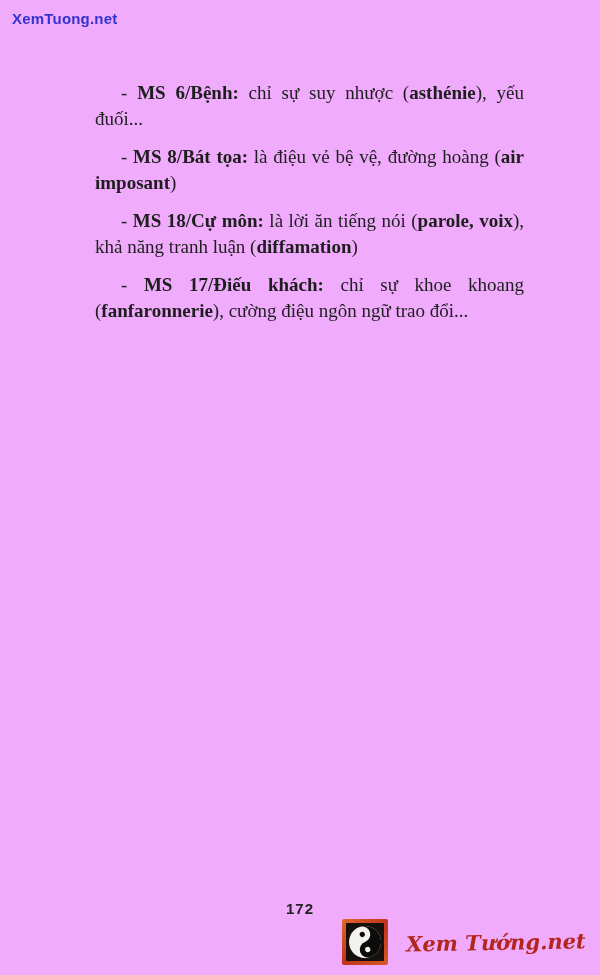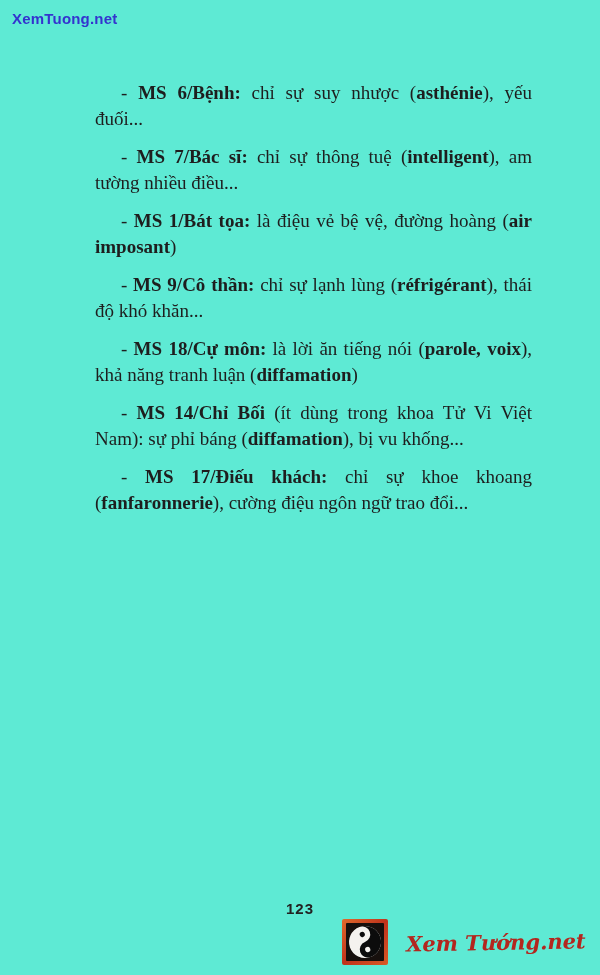--- a/index.html
+++ b/index.html
@@ -3,37 +3,37 @@
 <meta charset="utf-8">
 <style>
   html, body { margin: 0; padding: 0; }
   body {
     width: 600px; height: 975px;
     background: #ffffff;
     font-family: "Liberation Serif", "DejaVu Serif", serif;
     position: relative;
     overflow: hidden;
   }
-  .page { position: absolute; inset: 0; background: #5eead4; }
+  .page { position: absolute; inset: 0; background: #f0abfc; }
 
   .watermark {
     position: absolute; left: 12px; top: 10px;
     font-family: "Liberation Sans", "DejaVu Sans", sans-serif;
     font-size: 15px; font-weight: 600;
     color: #3433cf;
     letter-spacing: 0.2px;
   }
 
   .content {
     position: absolute;
     left: 95px; top: 80px; width: 437px;
     color: #1e1e1e;
   }
   .content p {
-    margin: 0 0 12px 0;
+    margin: 0 8px 12px 0;
     font-size: 19px;
     line-height: 26px;
     text-align: justify;
     text-indent: 26px;
   }
   .content p span.b { font-weight: bold; }
 
   .page-number {
     position: absolute; left: 0; right: 0; top: 900px;
     text-align: center;
@@ -59,29 +59,26 @@
 </style>
 </head>
 <body>
 
 <div class="page">
 
   <div class="watermark" style="color: rgb(52, 51, 207);">XemTuong.net</div>
 
   <div class="content">
       <p><span>-  </span><span class="b">MS 6/Bệnh:</span><span> chỉ sự suy nhược (</span><span class="b">asthénie</span><span>), yếu đuối...</span></p>
-      <p><span>-  </span><span class="b">MS 7/Bác sĩ:</span><span> chỉ sự thông tuệ (</span><span class="b">intelligent</span><span>), am tường nhiều điều...</span></p>
-      <p><span>-  </span><span class="b">MS 1/Bát tọa:</span><span> là điệu vẻ bệ vệ, đường hoàng (</span><span class="b">air imposant</span><span>)</span></p>
-      <p><span>-  </span><span class="b">MS 9/Cô thần:</span><span> chỉ sự lạnh lùng (</span><span class="b">réfrigérant</span><span>), thái độ khó khăn...</span></p>
+      <p><span>-  </span><span class="b">MS 8/Bát tọa:</span><span> là điệu vẻ bệ vệ, đường hoàng (</span><span class="b">air imposant</span><span>)</span></p>
       <p><span>-  </span><span class="b">MS 18/Cự môn:</span><span> là lời ăn tiếng nói (</span><span class="b">parole, voix</span><span>), khả năng tranh luận (</span><span class="b">diffamation</span><span>)</span></p>
-      <p><span>-  </span><span class="b">MS 14/Chỉ Bối</span><span> (ít dùng trong khoa Tử Vi Việt Nam): sự phỉ báng (</span><span class="b">diffamation</span><span>), bị vu khống...</span></p>
       <p><span>-  </span><span class="b">MS 17/Điếu khách:</span><span> chỉ sự khoe khoang (</span><span class="b">fanfaronnerie</span><span>), cường điệu ngôn ngữ trao đổi...</span></p>
     </div>
 
-  <div class="page-number">123</div>
+  <div class="page-number">172</div>
 
   <div class="logo">
     <svg class="logo-box" viewBox="0 0 46 46" xmlns="http://www.w3.org/2000/svg">
       <defs>
         <linearGradient id="lg" x1="0" y1="0" x2="1" y2="1">
           <stop offset="0" stop-color="#e06a2b"></stop>
           <stop offset="0.5" stop-color="#c0331c"></stop>
           <stop offset="1" stop-color="#d85a25"></stop>
         </linearGradient>
       </defs>

